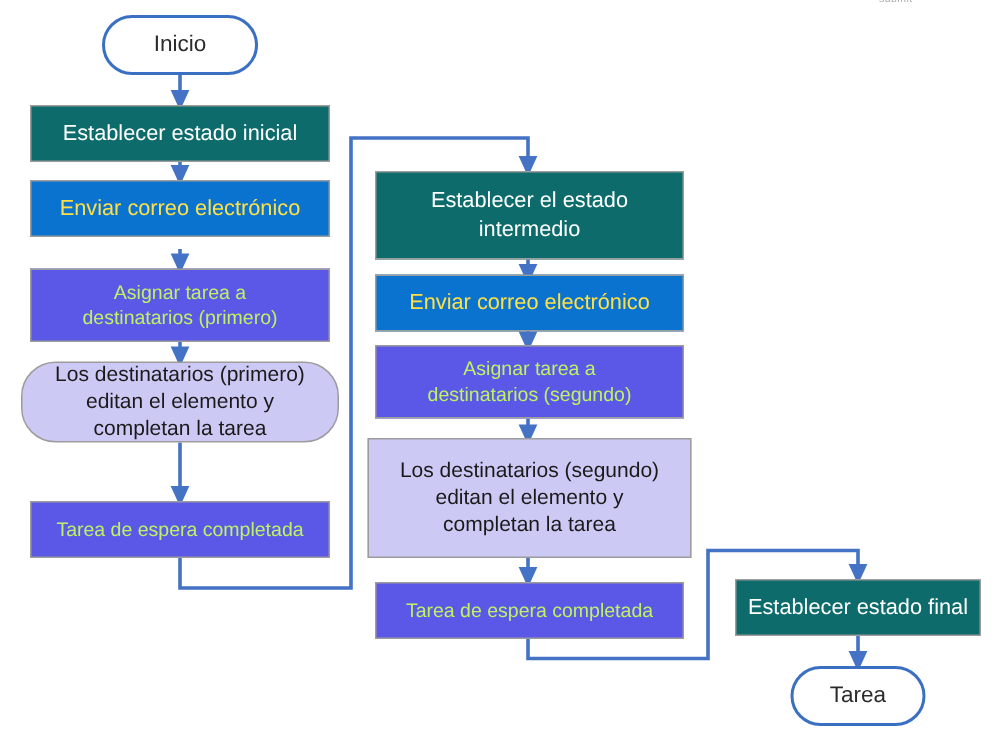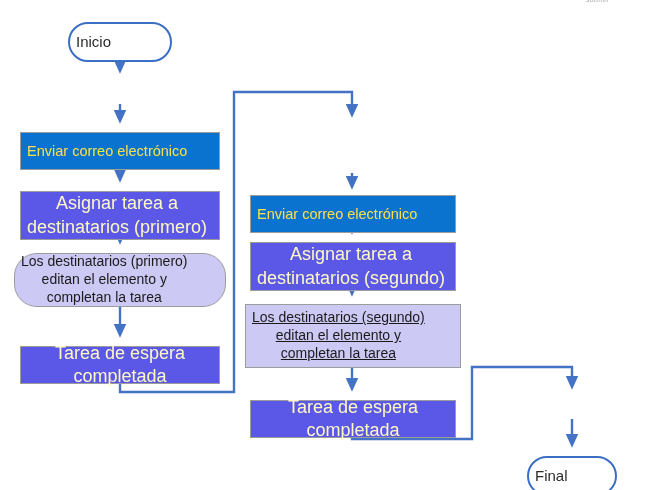--- a/index.html
+++ b/index.html
@@ -23,25 +23,25 @@
     top: 0;
     width: 664px;
     height: 490px;
     pointer-events: none;
   }
   .node {
     position: absolute;
     box-sizing: border-box;
     display: flex;
     align-items: center;
+    justify-content: center;
     text-align: center;
     line-height: 1.28;
     padding: 18px 6px;
     z-index: 3;
-    margin-top: 12px;
   }
   .node .lbl {
     display: block;
     white-space: pre-line;
   }
   
   .term {
     background: #ffffff;
     border: 2px solid #3a6fc4;
     border-radius: 999px;
@@ -59,22 +59,22 @@
   .blue {
     background: #0a73cf;
     border: 1px solid #9c9c9c;
     color: #fde047;
     font-size: 14.5px;
   }
   
   .purple {
     background: #5b58e8;
     border: 1px solid #9c9c9c;
-    color: #fef9c3;
-    font-size: 18px;
+    color: #bef264;
+    font-size: 13px;
   }
   
   .lavender {
     background: #cdc9f5;
     border: 1px solid #9c9c9c;
     color: #1a1a1a;
     font-size: 14px;
   }
   .top-artifact {
     position: absolute;
@@ -123,58 +123,68 @@
       <path d="M352,417 L352,439 L472,439 L472,367 L572,367 L572,383" marker-end="url(#ah)"></path>
 
       <line x1="572" y1="419" x2="572" y2="441" marker-end="url(#ah)"></line>
     </g>
   </svg>
 
   <div class="node term" style="left:68px; top:10px; width:104px; height:36px;">
     <span class="lbl">Inicio</span>
   </div>
 
+  <div class="node teal" style="left:20px; top:70px; width:200px; height:34px;">
+    <span class="lbl">Establecer estado inicial</span>
+  </div>
 
   <div class="node blue" style="left:20px; top:120px; width:200px; height:32px;">
     <span class="lbl">Enviar correo electrónico</span>
   </div>
 
   <div class="node purple" style="left:20px; top:179px; width:200px; height:49px;">
     <span class="lbl">Asignar tarea a
 destinatarios (primero)</span>
   </div>
 
   <div class="node lavender" style="left:14px; top:241px; width:212px; height:54px;border-radius:23px;">
     <span class="lbl">Los destinatarios (primero)
 editan el elemento y
 completan la tarea</span>
   </div>
 
   <div class="node purple" style="left:20px; top:334px; width:200px; height:28px;">
     <span class="lbl">Tarea de espera completada</span>
   </div>
 
+  <div class="node teal" style="left:250px; top:114px; width:206px; height:59px;">
+    <span class="lbl">Establecer el estado
+intermedio</span>
+  </div>
 
   <div class="node blue" style="left:250px; top:183px; width:206px; height:32px;">
     <span class="lbl">Enviar correo electrónico</span>
   </div>
 
   <div class="node purple" style="left:250px; top:230px; width:206px; height:49px;">
     <span class="lbl">Asignar tarea a
 destinatarios (segundo)</span>
   </div>
 
-  <div class="node lavender" style="left:245px; top:292px; width:216px; height:64px;text-decoration:underline;">
+  <div class="node lavender" style="left:245px; top:292px; width:216px; height:80px;">
     <span class="lbl">Los destinatarios (segundo)
 editan el elemento y
 completan la tarea</span>
   </div>
 
   <div class="node purple" style="left:250px; top:388px; width:206px; height:29px;">
     <span class="lbl">Tarea de espera completada</span>
   </div>
 
+  <div class="node teal" style="left:490px; top:386px; width:164px; height:33px;">
+    <span class="lbl">Establecer estado final</span>
+  </div>
 
   <div class="node term" style="left:527px; top:444px; width:90px; height:36px;">
-    <span class="lbl">Final</span>
+    <span class="lbl">Tarea</span>
   </div>
 
 </div>
 
 </body></html>

